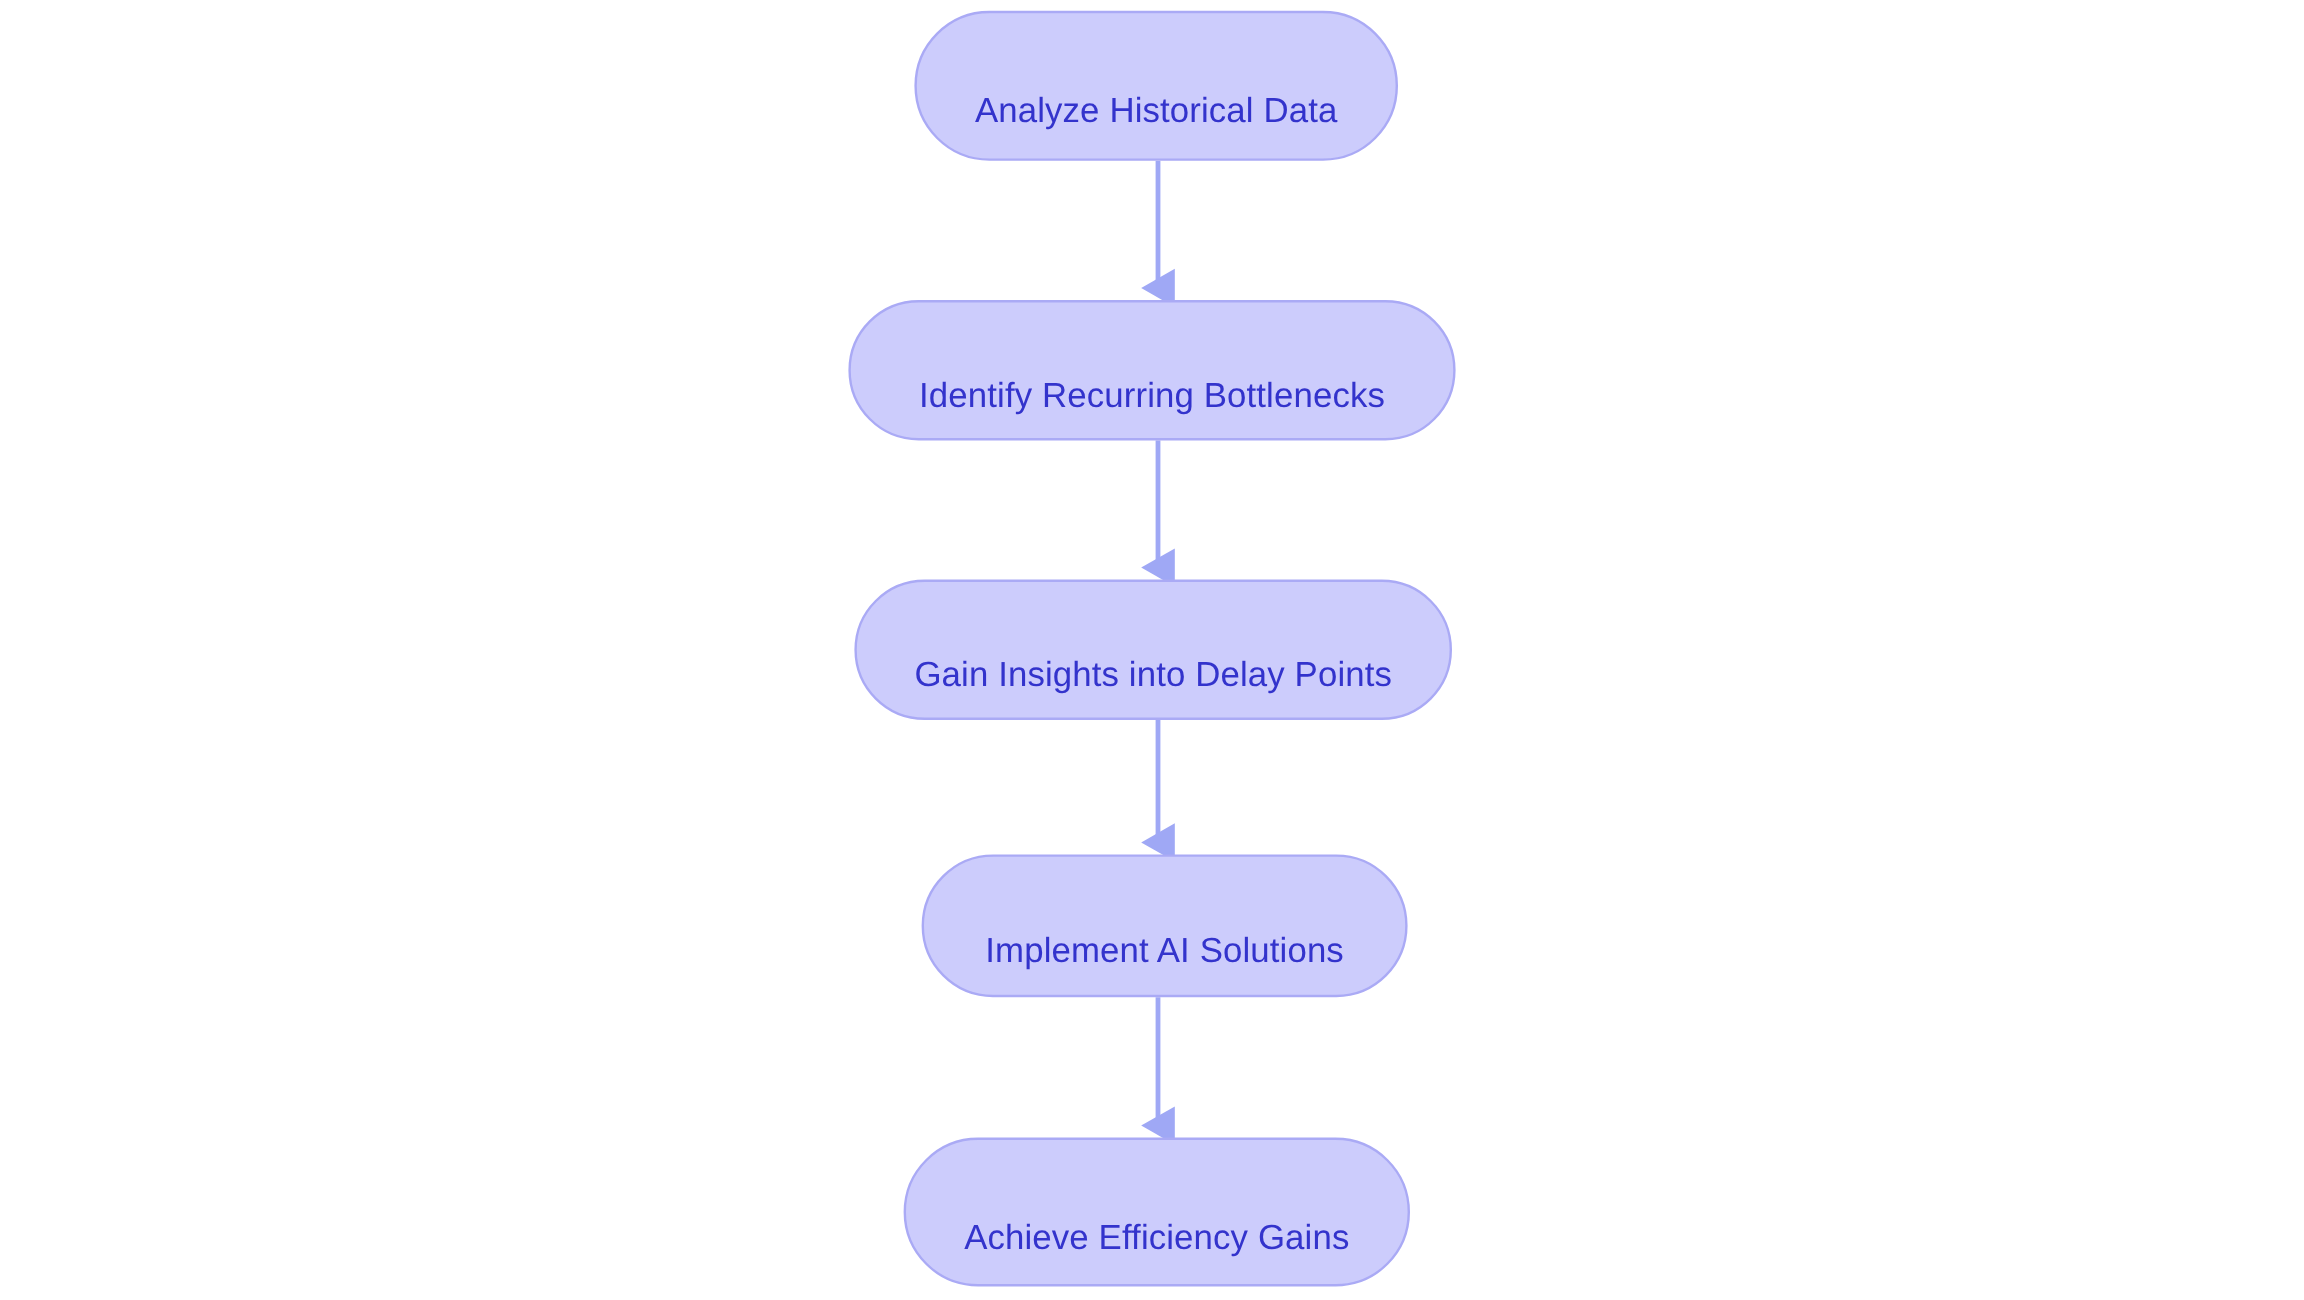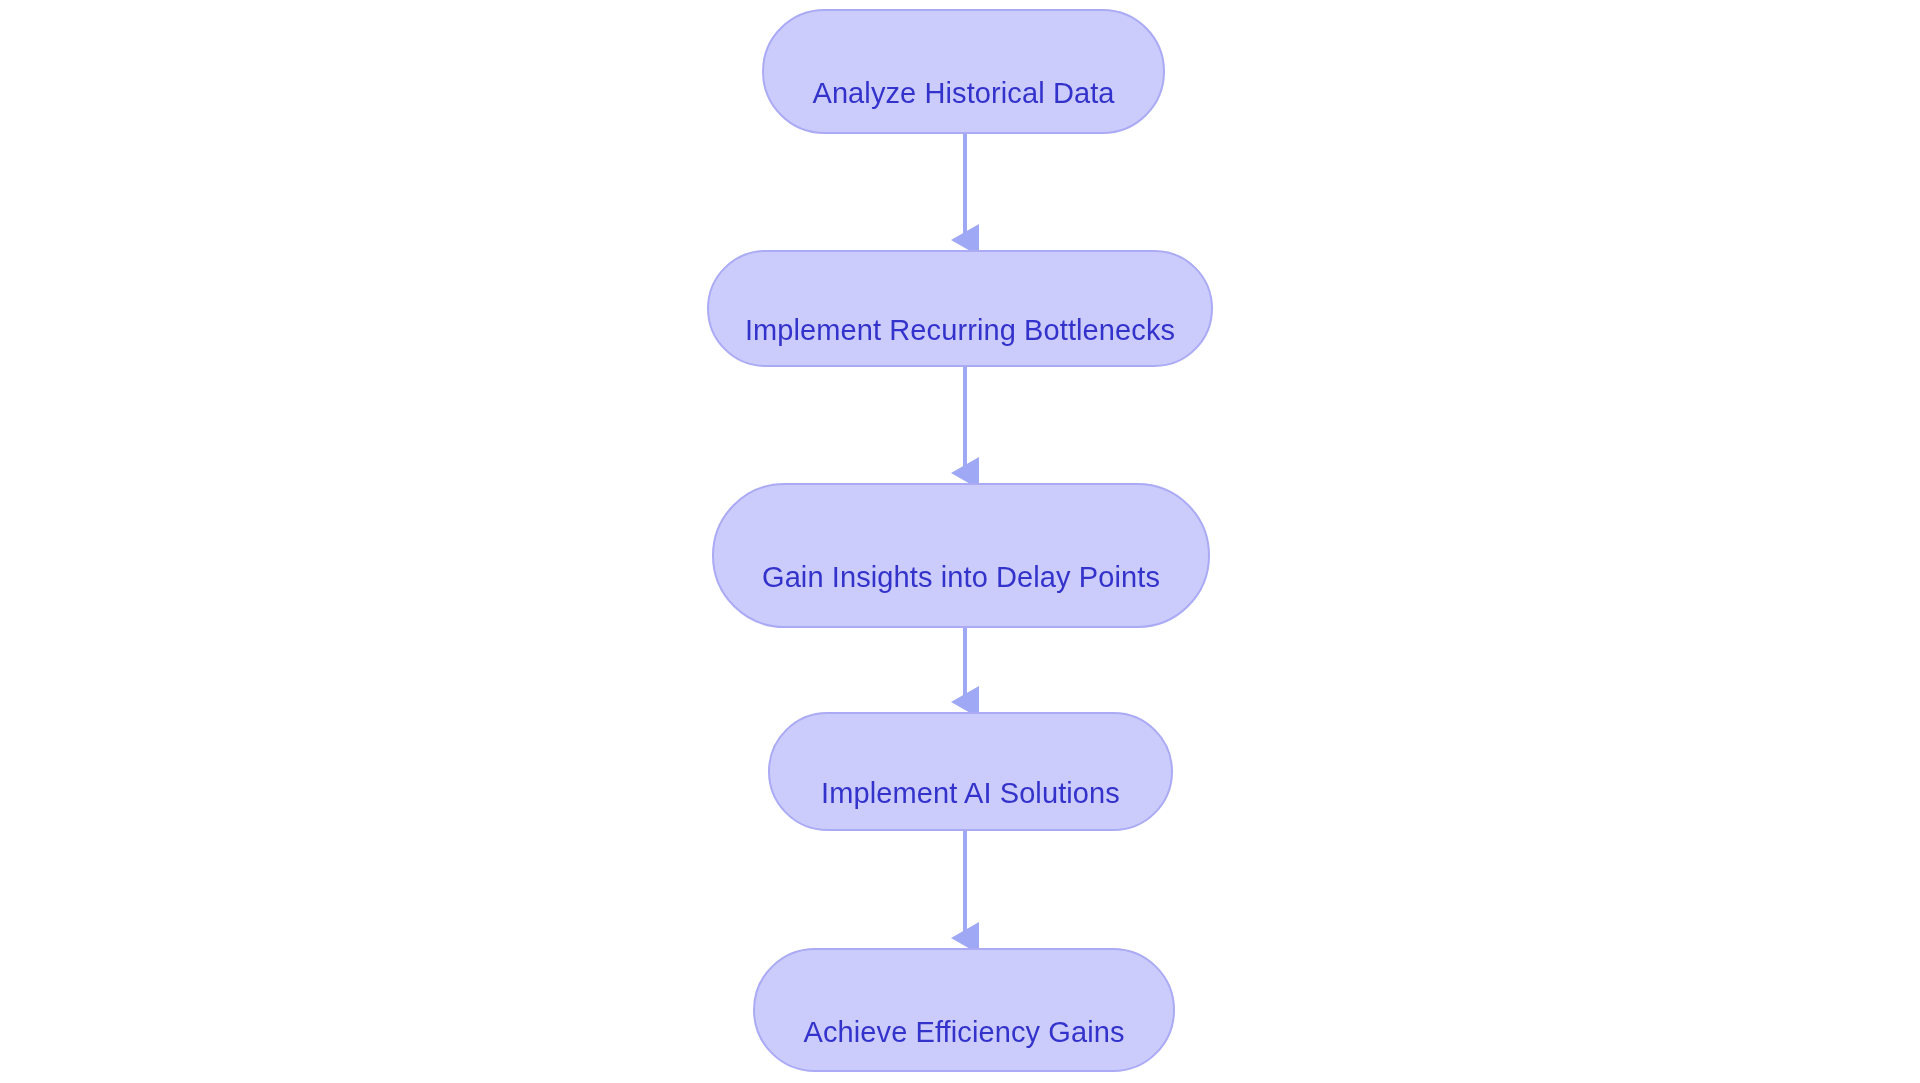--- a/index.html
+++ b/index.html
@@ -51,21 +51,21 @@
     font-weight: 400;
     letter-spacing: 0.1px;
     line-height: 1.2;
     white-space: nowrap;
     margin-top: 44px;
   }
 
   
   #node-0 { left: 762px;  top: 9px;    width: 403px; height: 125px; }
   #node-1 { left: 707px;  top: 250px;  width: 506px; height: 117px; }
-  #node-2 { left: 712px;  top: 483px;  width: 498px; height: 145px; }
+  #node-2 { left: 712px;  top: 483px;  width: 498px; height: 117px; }
   #node-3 { left: 768px;  top: 712px;  width: 405px; height: 119px; }
   #node-4 { left: 753px;  top: 948px;  width: 422px; height: 124px; text-align: center; }
 </style>
 </head>
 <body>
 
 <div id="flow-canvas">
 
   <svg class="edges-layer" width="1920" height="1083" viewBox="0 0 1920 1083" xmlns="http://www.w3.org/2000/svg">
     <defs>
@@ -86,21 +86,21 @@
     <g>
       <line x1="965" y1="831" x2="965" y2="938" stroke="#9fa8f5" stroke-width="4" marker-end="url(#arrowhead)"></line>
     </g>
   </svg>
 
   <div class="node" id="node-0">
     <span class="node-label">Analyze Historical Data</span>
   </div>
 
   <div class="node" id="node-1">
-    <span class="node-label">Implement Recurring Bottlenecks</span>
+    <span class="node-label">Identify Recurring Bottlenecks</span>
   </div>
 
   <div class="node" id="node-2">
     <span class="node-label">Gain Insights into Delay Points</span>
   </div>
 
   <div class="node" id="node-3">
     <span class="node-label">Implement AI Solutions</span>
   </div>
 

